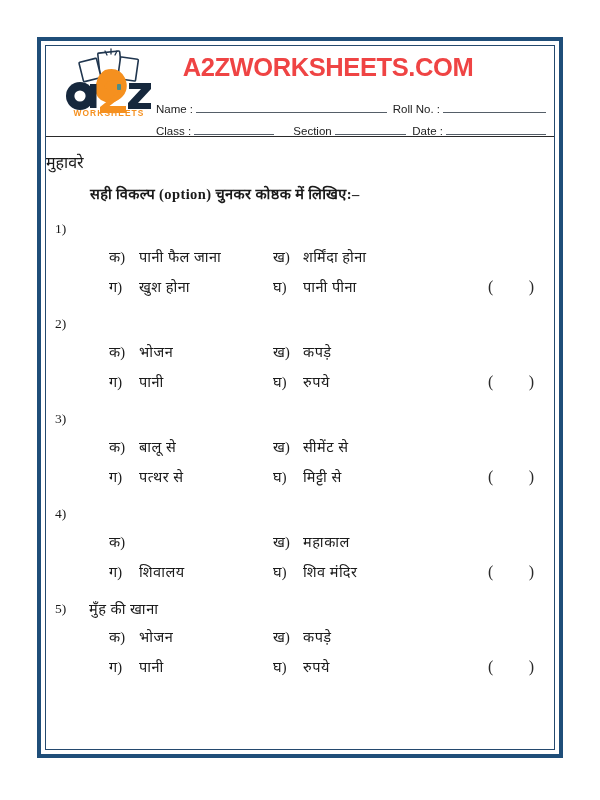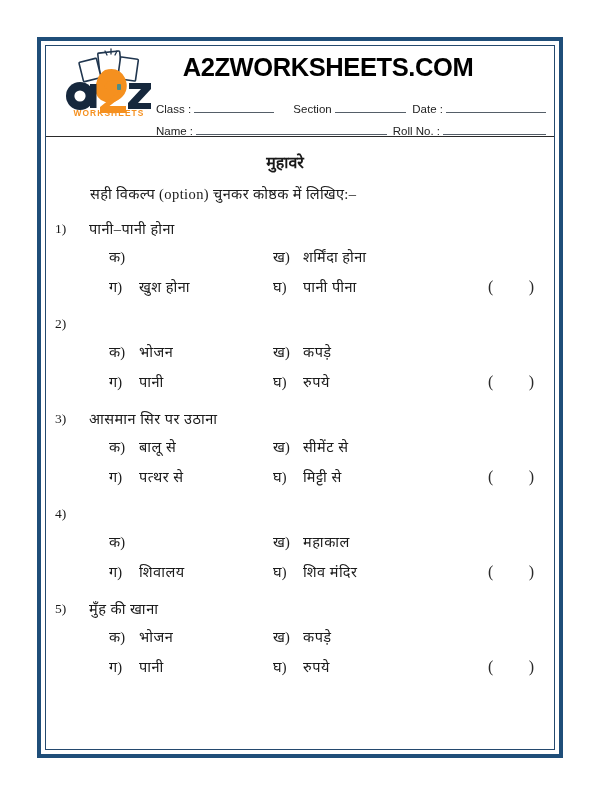--- a/index.html
+++ b/index.html
@@ -59,21 +59,21 @@
   .brand-title {
     position: absolute;
     left: 0;
     right: 0;
     top: 7px;
     text-align: center;
     font-family: "Liberation Sans", "DejaVu Sans", sans-serif;
     font-weight: bold;
     font-size: 25.5px;
     letter-spacing: -0.4px;
-    color: #000000;
+    color: #ef4444;
     padding-left: 56px;
   }
 
   
   .logo {
     position: absolute;
     left: 13px;
     top: 0;
     width: 100px;
     height: 72px;
@@ -110,32 +110,32 @@
   .right-col   { margin-left: auto; display: flex; align-items: flex-end; }
   .right-col .fl { padding-left: 2px; }
 
   
   .body-area {
     position: relative;
     padding-top: 10px;
     font-size: 14.5px;
   }
   .ws-title {
-    text-align: center;
-    font-weight: bold;
+    font-weight: normal;
     font-size: 16px;
     padding-right: 30px;
     padding-top: 4px;
     padding-bottom: 10px;
   }
   .instruction {
     padding-left: 44px;
     padding-bottom: 13px;
     font-size: 14.5px;
     letter-spacing: 0.4px;
+    font-weight: bold;
   }
 
   .question {
     position: relative;
     margin-bottom: 9px;
   }
   .q-head {
     position: relative;
     height: 26px;
     line-height: 26px;
@@ -228,56 +228,56 @@
           <rect x="58" y="38" width="4" height="6" rx="1"></rect>
         </g>
 
         <text x="50" y="70" font-family="Liberation Sans, sans-serif" font-size="8.4" font-weight="bold" letter-spacing="1.1" fill="#f5901f" text-anchor="middle">WORKSHEETS</text>
       </svg>
     </div>
 
     <div class="brand-title">A2ZWORKSHEETS.COM</div>
 
     <div class="fields">
+      <div class="field-row">
+        <span class="fl">Name :</span>
+        <span class="rule name"></span>
+        <span class="right-col">
+          <span class="fl">Roll No. :</span>
+          <span class="rule roll"></span>
+        </span>
+      </div>
       <div class="field-row">
         <span class="fl">Class :</span>
         <span class="rule class"></span>
         <span class="spacer-mid"></span>
         <span class="fl">Section</span>
         <span class="rule section"></span>
         <span class="right-col">
           <span class="fl">Date :</span>
           <span class="rule date"></span>
         </span>
       </div>
-      <div class="field-row">
-        <span class="fl">Name :</span>
-        <span class="rule name"></span>
-        <span class="right-col">
-          <span class="fl">Roll No. :</span>
-          <span class="rule roll"></span>
-        </span>
-      </div>
     </div>
   </div>
 
   <div class="body-area">
 
     <div class="ws-title">मुहावरे</div>
     <div class="instruction">सही विकल्प (option) चुनकर कोष्ठक में लिखिए:–</div>
 
     <div id="questions-container">
         <div class="question">
           <div class="q-head">
             <span class="q-num">1)</span>
-            <span class="q-text">पानी–पानी होना</span>
           </div>
           <div class="opt-row">
             <span class="opt col-a">
               <span class="opt-label">क)</span>
+              <span class="opt-text">पानी फैल जाना</span>
             </span>
             <span class="opt col-b">
               <span class="opt-label">ख)</span>
               <span class="opt-text">शर्मिंदा होना</span>
             </span>
           </div>
           <div class="opt-row">
             <span class="opt col-a">
               <span class="opt-label">ग)</span>
               <span class="opt-text">खुश होना</span>
@@ -317,21 +317,20 @@
             </span>
             <span class="answer-bracket">
               <span>(</span>
               <span>)</span>
             </span>
           </div>
         </div>
         <div class="question">
           <div class="q-head">
             <span class="q-num">3)</span>
-            <span class="q-text">आसमान सिर पर उठाना</span>
           </div>
           <div class="opt-row">
             <span class="opt col-a">
               <span class="opt-label">क)</span>
               <span class="opt-text">बालू से</span>
             </span>
             <span class="opt col-b">
               <span class="opt-label">ख)</span>
               <span class="opt-text">सीमेंट से</span>
             </span>

